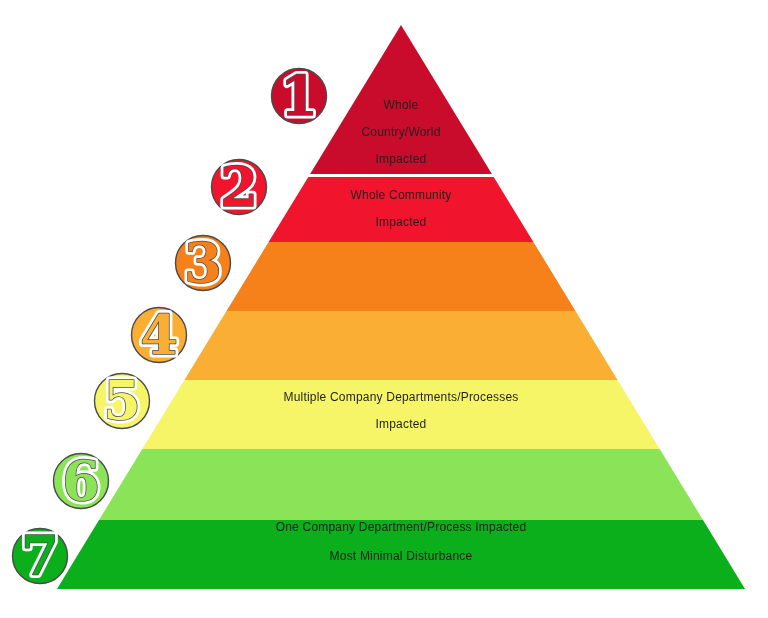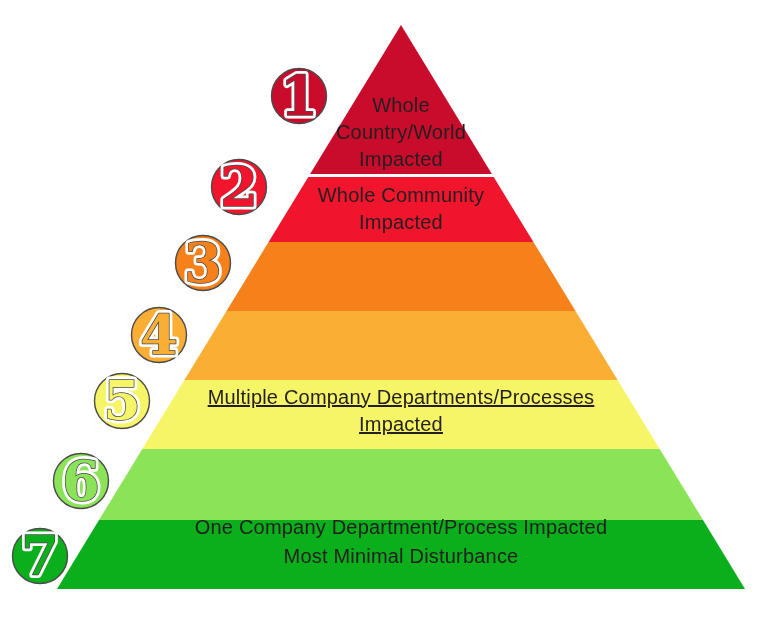--- a/index.html
+++ b/index.html
@@ -4,28 +4,28 @@
 <style>
   html,body{margin:0;padding:0;background:#ffffff;}
   .canvas{
     position:relative;width:768px;height:618px;background:#ffffff;overflow:hidden;
     font-family:"Liberation Sans",sans-serif;
   }
   .pyramid-svg{position:absolute;left:0;top:0;}
   .level-label{
     position:absolute;left:33px;width:736px;
     display:flex;align-items:center;justify-content:center;
-    text-align:center;color:#231f20;font-size:20px;line-height:27px;
+    text-align:center;color:#231f20;font-size:12px;line-height:27px;
     white-space:pre-line;letter-spacing:0.2px;
   }
   .lbl-1{top:88px;height:88px;}
   .lbl-2{top:176px;height:66px;}
   .lbl-3{top:242px;height:69px;}
   .lbl-4{top:311px;height:69px;}
-  .lbl-5{top:380px;height:61px;text-decoration:underline;}
+  .lbl-5{top:380px;height:61px;}
   .lbl-6{top:449px;height:71px;margin-top:43px;}
   .lbl-7{top:520px;height:72px;}
   .badge-text{
     font-family:"DejaVu Serif",serif;font-weight:bold;font-size:54px;
     text-anchor:middle;paint-order:stroke;stroke-linejoin:round;
   }
   .badge-halo{stroke:#ffffff;stroke-width:7px;}
   .badge-digit{stroke:#4a4a4a;stroke-width:1.5px;}
   .badge-circle{stroke:#4a4a4a;stroke-width:1.4px;}
 </style>

